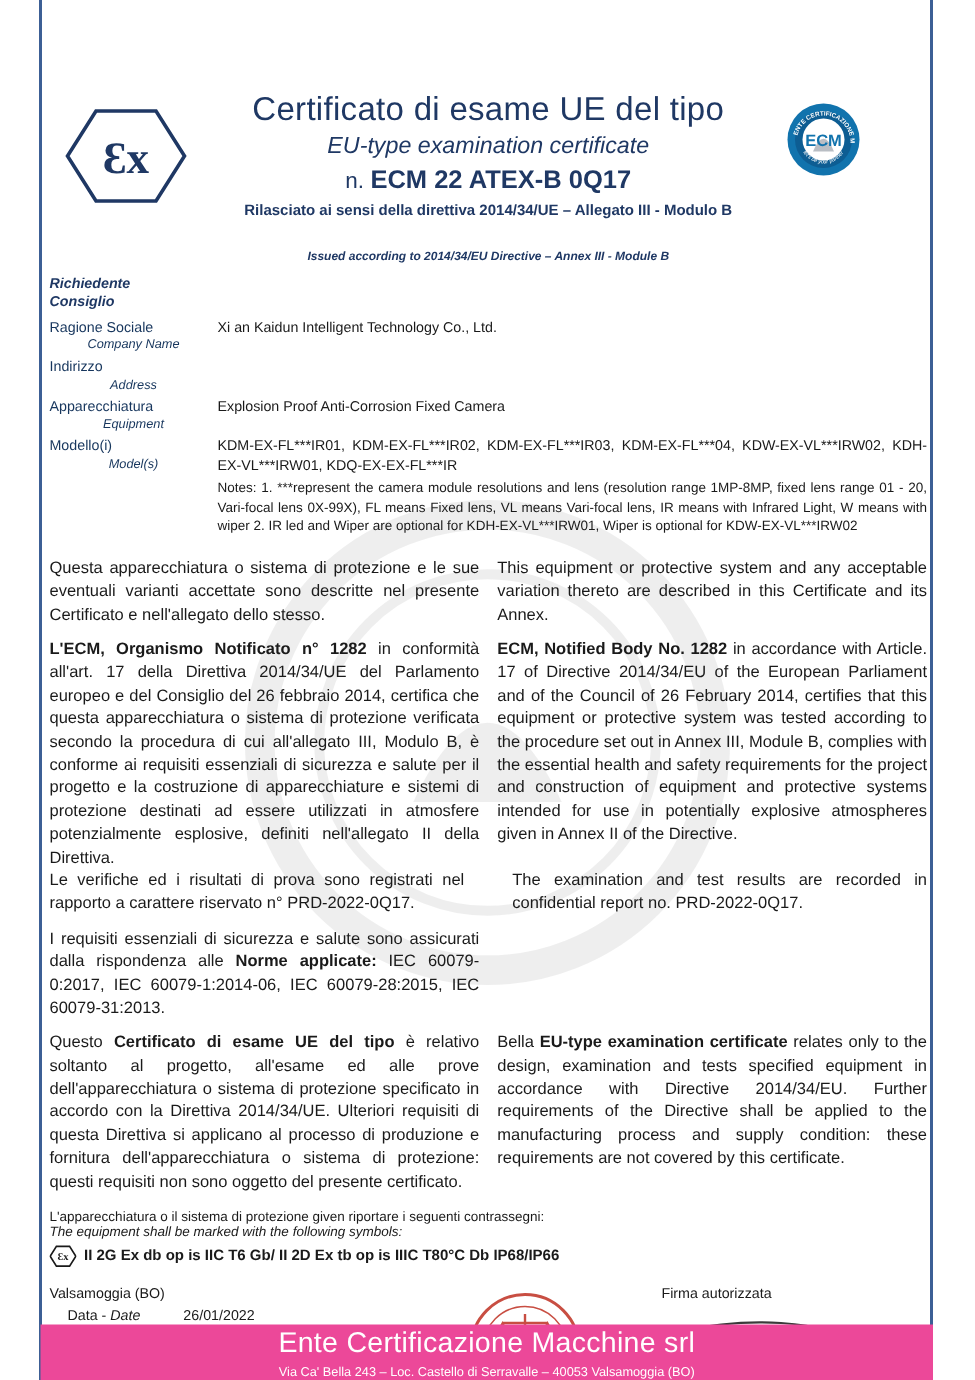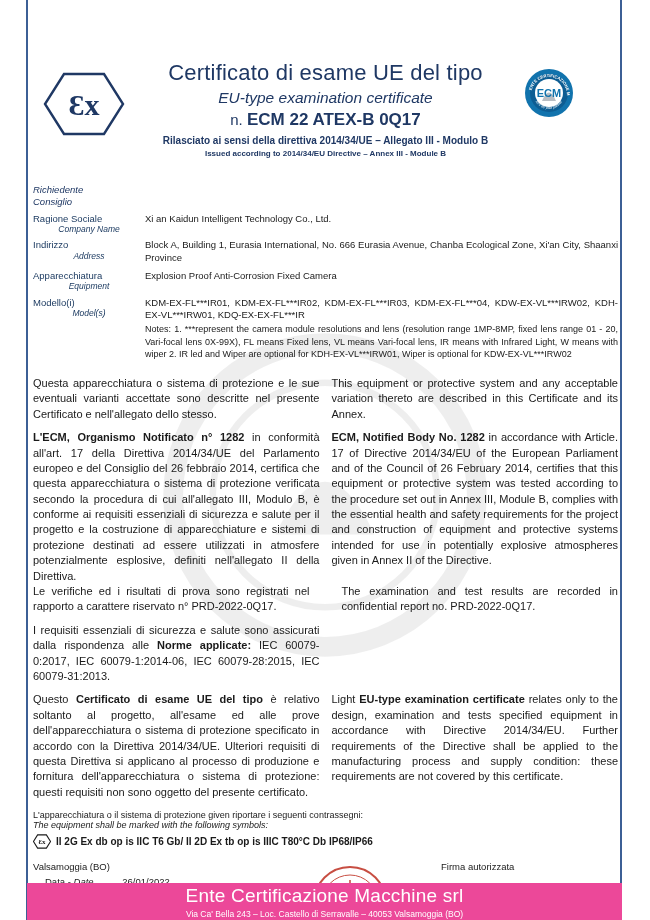--- a/index.html
+++ b/index.html
@@ -19,25 +19,25 @@
 
   
   .header { position:relative; margin-top:60px; height:116px; text-align:center; color:#1f3864; }
   .hex-logo { position:absolute; left:10px; top:12px; }
   .ecm-badge { position:absolute; right:44px; top:8px; }
   .title-it { font-size:22px; letter-spacing:.2px; }
   .title-en { font-size:15.5px; font-style:italic; margin-top:3px; }
   .cert-line { font-size:15px; margin-top:3px; }
   .cert-line b { font-size:17px; }
   .directive-it { font-size:10px; font-weight:bold; margin-top:5px; }
-  .directive-en { font-size:8px; font-weight:bold; margin-top:3px; }
+  .directive-en { font-size:8px; font-style:italic; font-weight:bold; margin-top:20px; }
 
   
   .applicant { margin-top:8px; }
-  .sec-head { color:#1f3864; font-weight:normal; font-style:italic; font-size:9.5px; line-height:1.25; }
+  .sec-head { color:#1f3864; font-weight:bold; font-style:italic; font-size:9.5px; line-height:1.25; }
   .row { display:grid; grid-template-columns:112px 1fr; margin-top:5px; }
   .lbl { color:#17365d; font-size:9.5px; line-height:1.2; }
   .lbl .en { display:block; font-style:italic; font-size:8.5px; color:#17365d;text-align:center; }
   .val { font-size:9.5px; line-height:1.35; text-align:justify; }
   .notes { font-size:9px; line-height:1.4; text-align:justify; margin-top:1px; }
 
   
   .bicol { display:grid; grid-template-columns:1fr 1fr; column-gap:12px; font-size:11px; line-height:1.4; text-align:justify; }
   .bicol p { margin:0; }
   .mt16 { margin-top:15px; }
@@ -129,21 +129,20 @@
       <div>Consiglio</div>
     </div>
 
     <div class="row">
       <div class="lbl"><span>Ragione Sociale</span><span class="en">Company Name</span></div>
       <div class="val">Xi an Kaidun Intelligent Technology Co., Ltd.</div>
     </div>
 
     <div class="row">
       <div class="lbl"><span>Indirizzo</span><span class="en">Address</span></div>
-      <div class="val">Block A, Building 1, Eurasia International, No. 666 Eurasia Avenue, Chanba Ecological Zone, Xi'an City, Shaanxi Province</div>
     </div>
 
     <div class="row">
       <div class="lbl"><span>Apparecchiatura</span><span class="en">Equipment</span></div>
       <div class="val">Explosion Proof Anti-Corrosion Fixed Camera</div>
     </div>
 
     <div class="row">
       <div class="lbl"><span>Modello(i)</span><span class="en">Model(s)</span></div>
       <div>
@@ -167,21 +166,21 @@
     <p>Le verifiche ed i risultati di prova sono registrati nel rapporto a carattere riservato n° PRD-2022-0Q17.</p>
     <p>The examination and test results are recorded in confidential report no. PRD-2022-0Q17.</p>
   </div>
 
   <div class="bicol mt8">
     <p><span>I requisiti essenziali di sicurezza e salute sono assicurati dalla rispondenza alle </span><b>Norme applicate:</b><span> IEC 60079-0:2017, IEC 60079-1:2014-06, IEC 60079-28:2015, IEC 60079-31:2013.</span></p>
   </div>
 
   <div class="bicol mt8">
     <p><span>Questo </span><b>Certificato di esame UE del tipo</b><span> è relativo soltanto al progetto, all'esame ed alle prove dell'apparecchiatura o sistema di protezione specificato in accordo con la Direttiva 2014/34/UE. Ulteriori requisiti di questa Direttiva si applicano al processo di produzione e fornitura dell'apparecchiatura o sistema di protezione: questi requisiti non sono oggetto del presente certificato.</span></p>
-    <p><span>Light </span><b>EU-type examination certificate</b><span> relates only to the design, examination and tests specified equipment in accordance with Directive 2014/34/EU. Further requirements of the Directive shall be applied to the manufacturing process and supply condition: these requirements are not covered by this certificate.</span></p>
+    <p><span>Bella </span><b>EU-type examination certificate</b><span> relates only to the design, examination and tests specified equipment in accordance with Directive 2014/34/EU. Further requirements of the Directive shall be applied to the manufacturing process and supply condition: these requirements are not covered by this certificate.</span></p>
   </div>
 
   <div class="marking">
     <div>L'apparecchiatura o il sistema di protezione given riportare i seguenti contrassegni:</div>
     <div class="en">The equipment shall be marked with the following symbols:</div>
     <div class="mark-line">
       <svg width="18" height="15" viewBox="0 0 82 64">
         <polygon points="21,2 61,2 80,32 61,62 21,62 2,32" fill="none" stroke="#1a1a1a" stroke-width="5"></polygon>
         <text x="41" y="44" text-anchor="middle" font-size="32" font-weight="bold" fill="#1a1a1a" font-family="Liberation Serif, serif">Ɛx</text>
       </svg>

